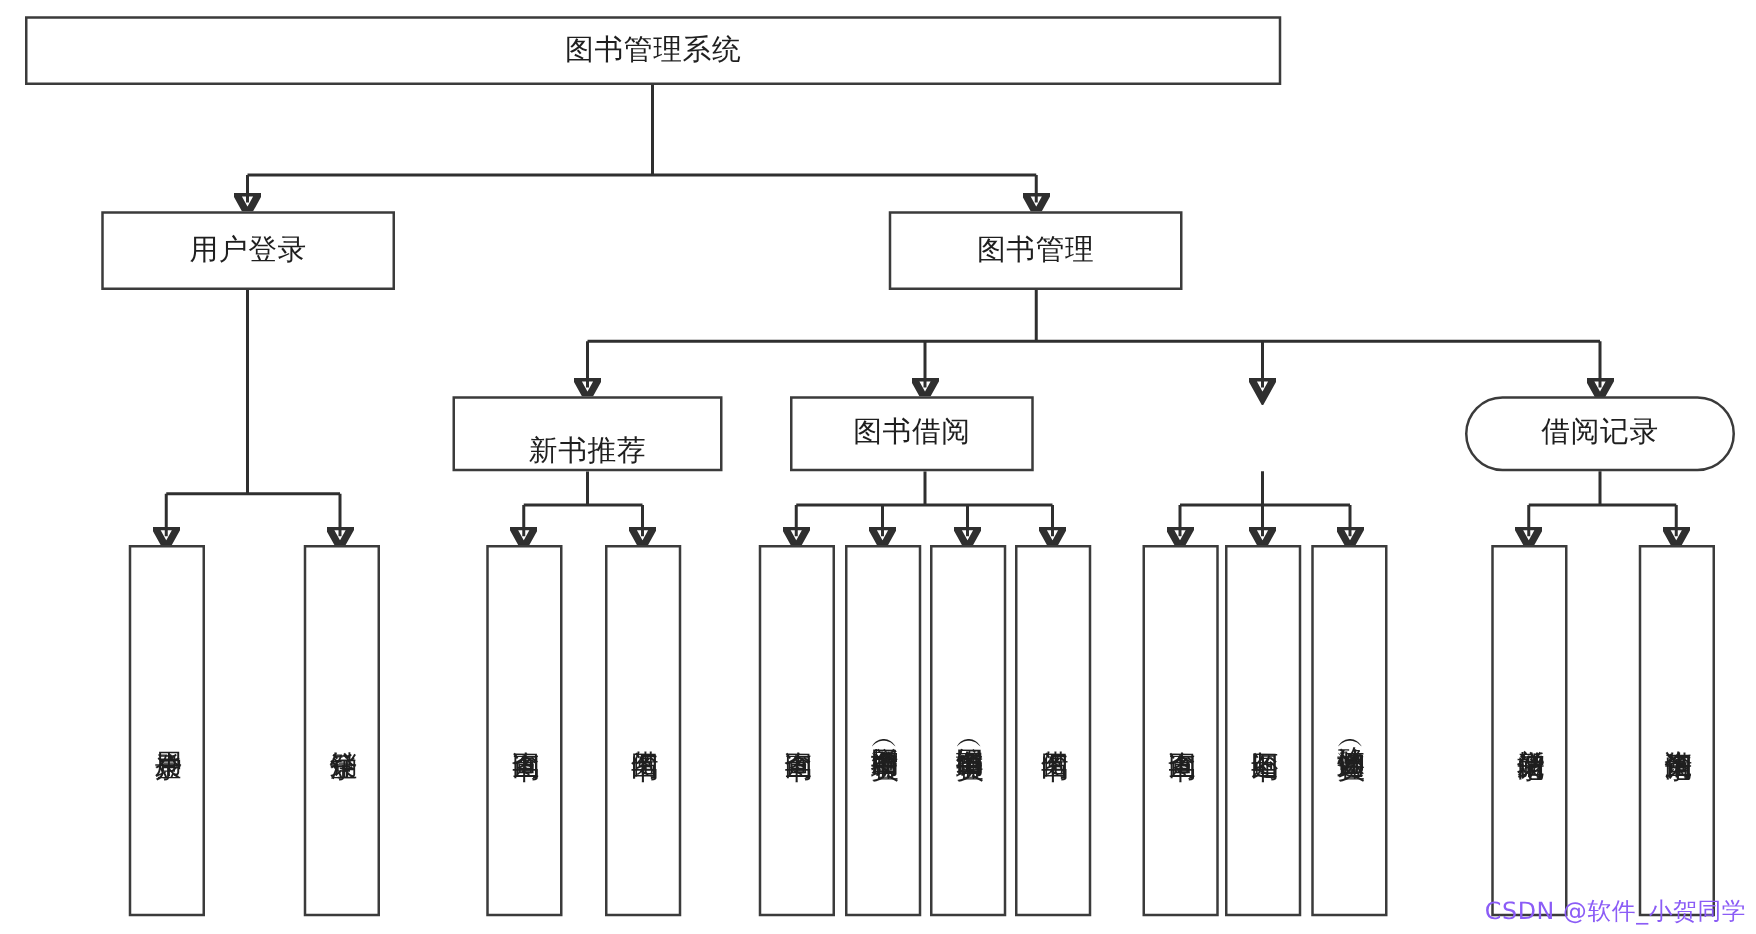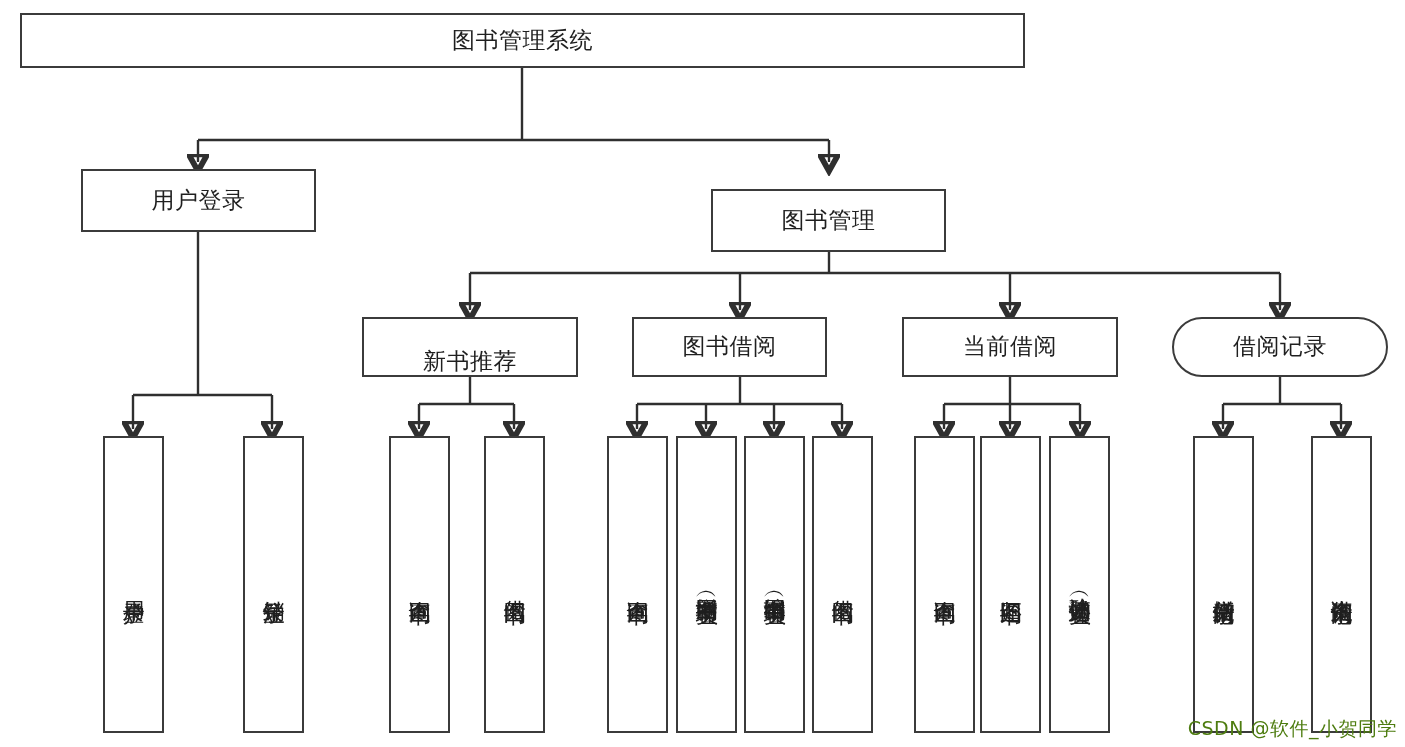--- a/index.html
+++ b/index.html
@@ -53,21 +53,21 @@
   svg.links path, svg.links line {
     stroke: #2f2f2f;
     stroke-width: 2.4;
     fill: none;
   }
   .watermark {
     position: absolute;
     right: 8px;
     bottom: 5px;
     font-size: 19px;
-    color: #4d7c0f;
+    color: #8b5cf6;
     letter-spacing: 0.5px;
     white-space: nowrap;
   }
 </style>
 </head>
 <body>
 
 <div id="canvas">
 
   <svg class="links" viewBox="0 0 1405 747">
@@ -118,32 +118,29 @@
     <line x1="1341" y1="404" x2="1341" y2="429" marker-end="url(#arr)"></line>
   </svg>
 
   <div class="node h" style="left:20px; top:13px; width:1005px; height:55px;">
     <span>图书管理系统</span>
   </div>
 
   <div class="node h" style="left:81px; top:169px; width:235px; height:63px;">
     <span>用户登录</span>
   </div>
-  <div class="node h" style="left:711px; top:169px; width:235px; height:63px;margin-top:20px;">
+  <div class="node h" style="left:711px; top:169px; width:235px; height:63px;">
     <span>图书管理</span>
   </div>
 
   <div class="node h" style="left:362px; top:317px; width:216px; height:60px;align-items:flex-end;">
     <span>新书推荐</span>
   </div>
   <div class="node h" style="left:632px; top:317px; width:195px; height:60px;">
     <span>图书借阅</span>
-  </div>
-  <div class="node h" style="left:902px; top:317px; width:216px; height:60px;">
-    <span>当前借阅</span>
   </div>
   <div class="node h" style="left:1172px; top:317px; width:216px; height:60px;border-radius:30px;">
     <span>借阅记录</span>
   </div>
 
   <div class="node v" style="left:103px; top:436px; width:61px; height:297px;">
     <span class="vtxt">用户登录</span>
   </div>
   <div class="node v" style="left:243px; top:436px; width:61px; height:297px;">
     <span class="vtxt">注销登录</span>

